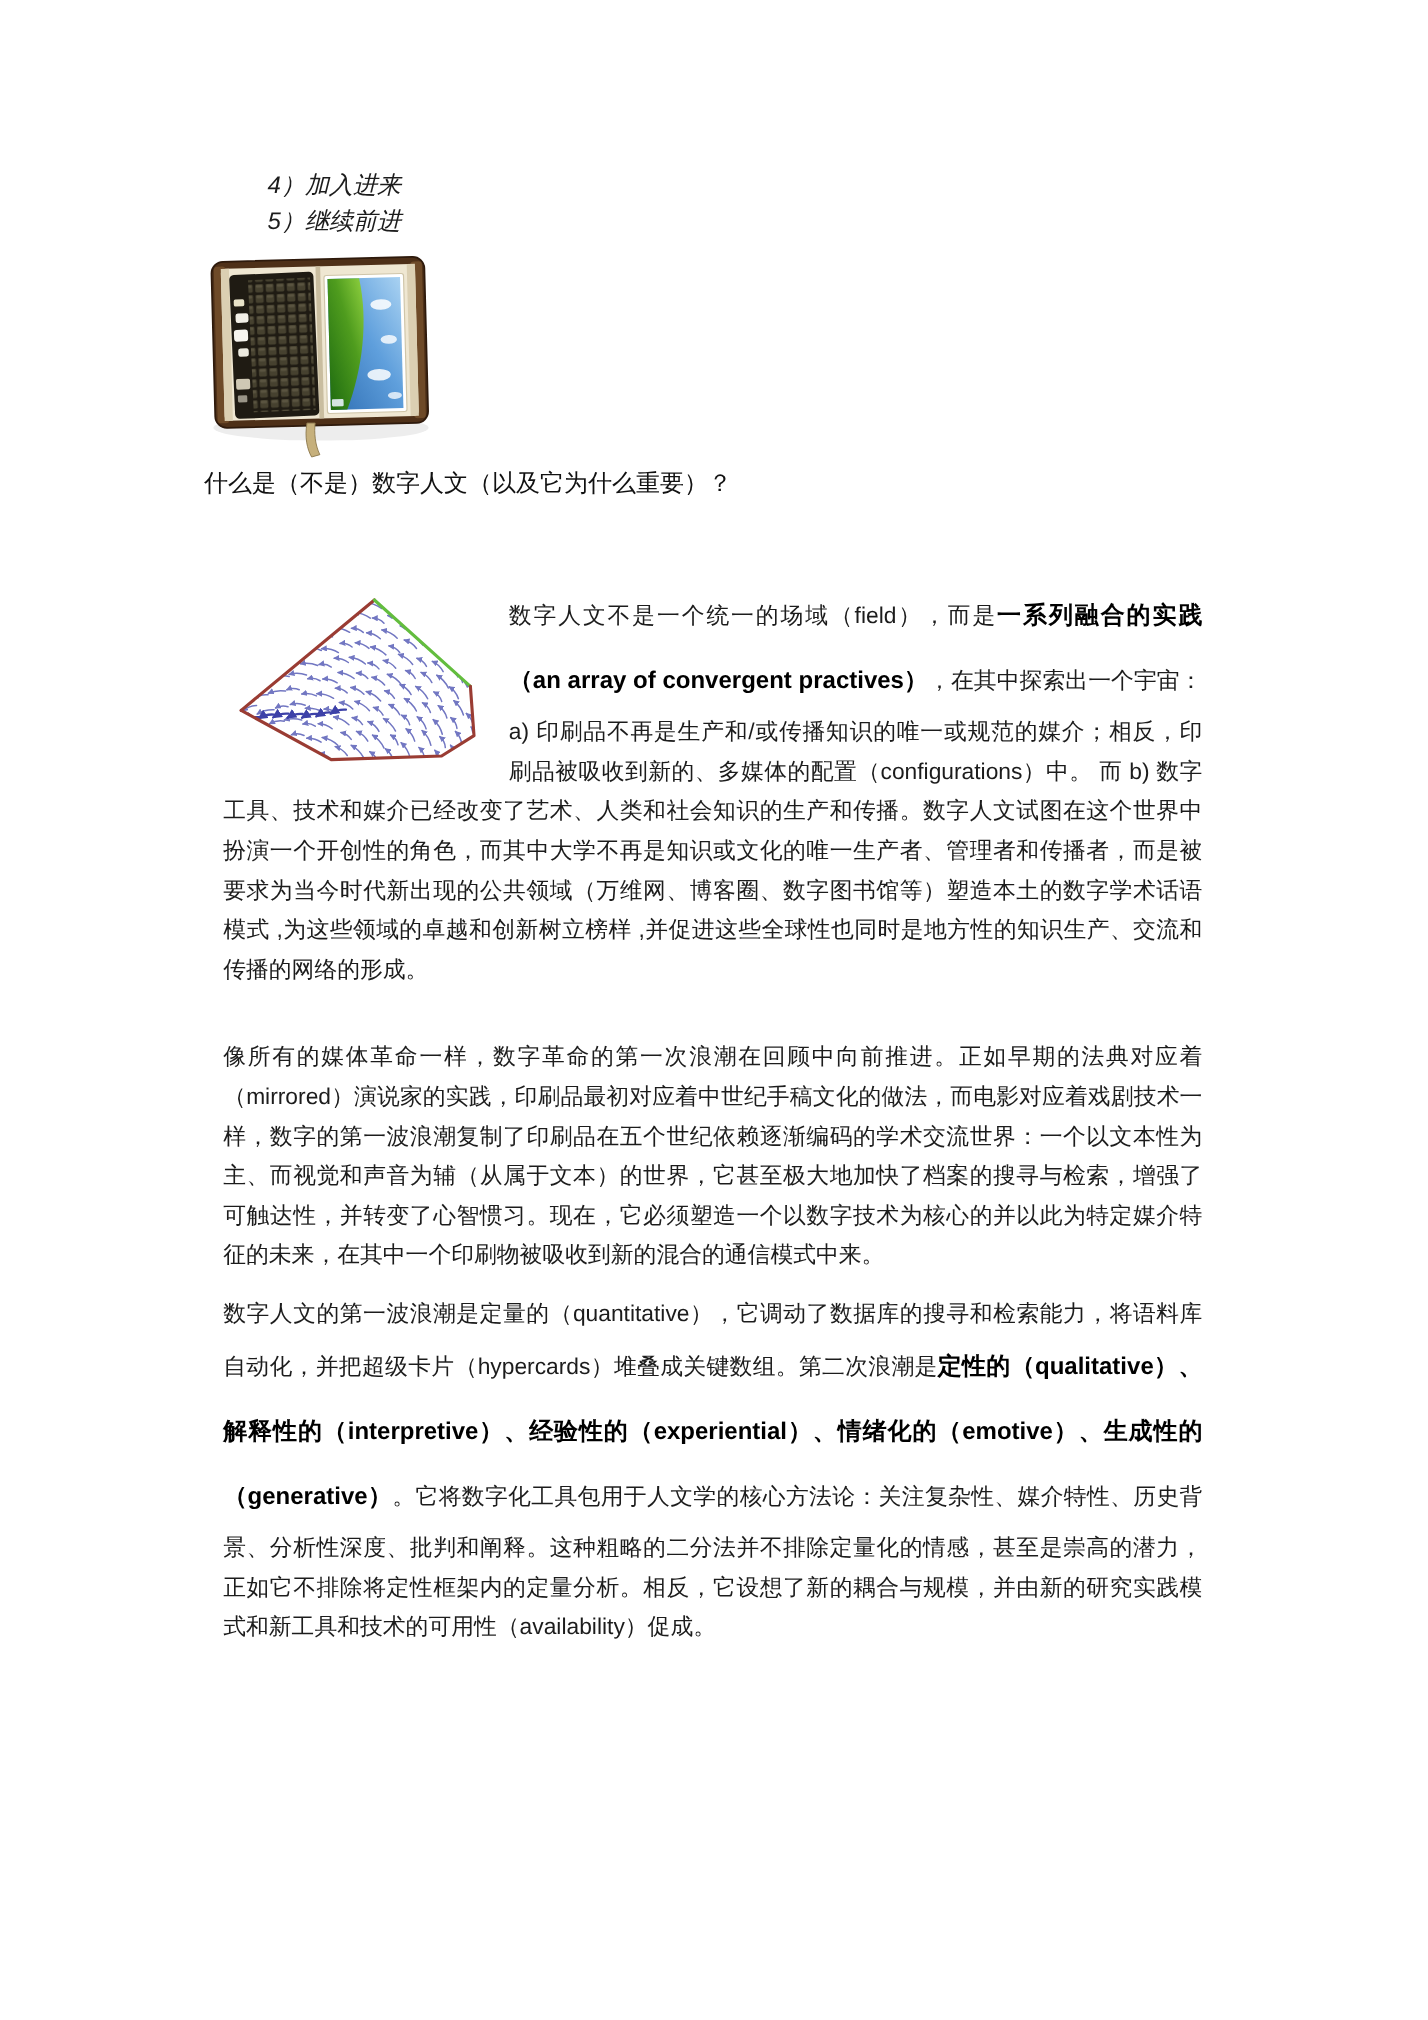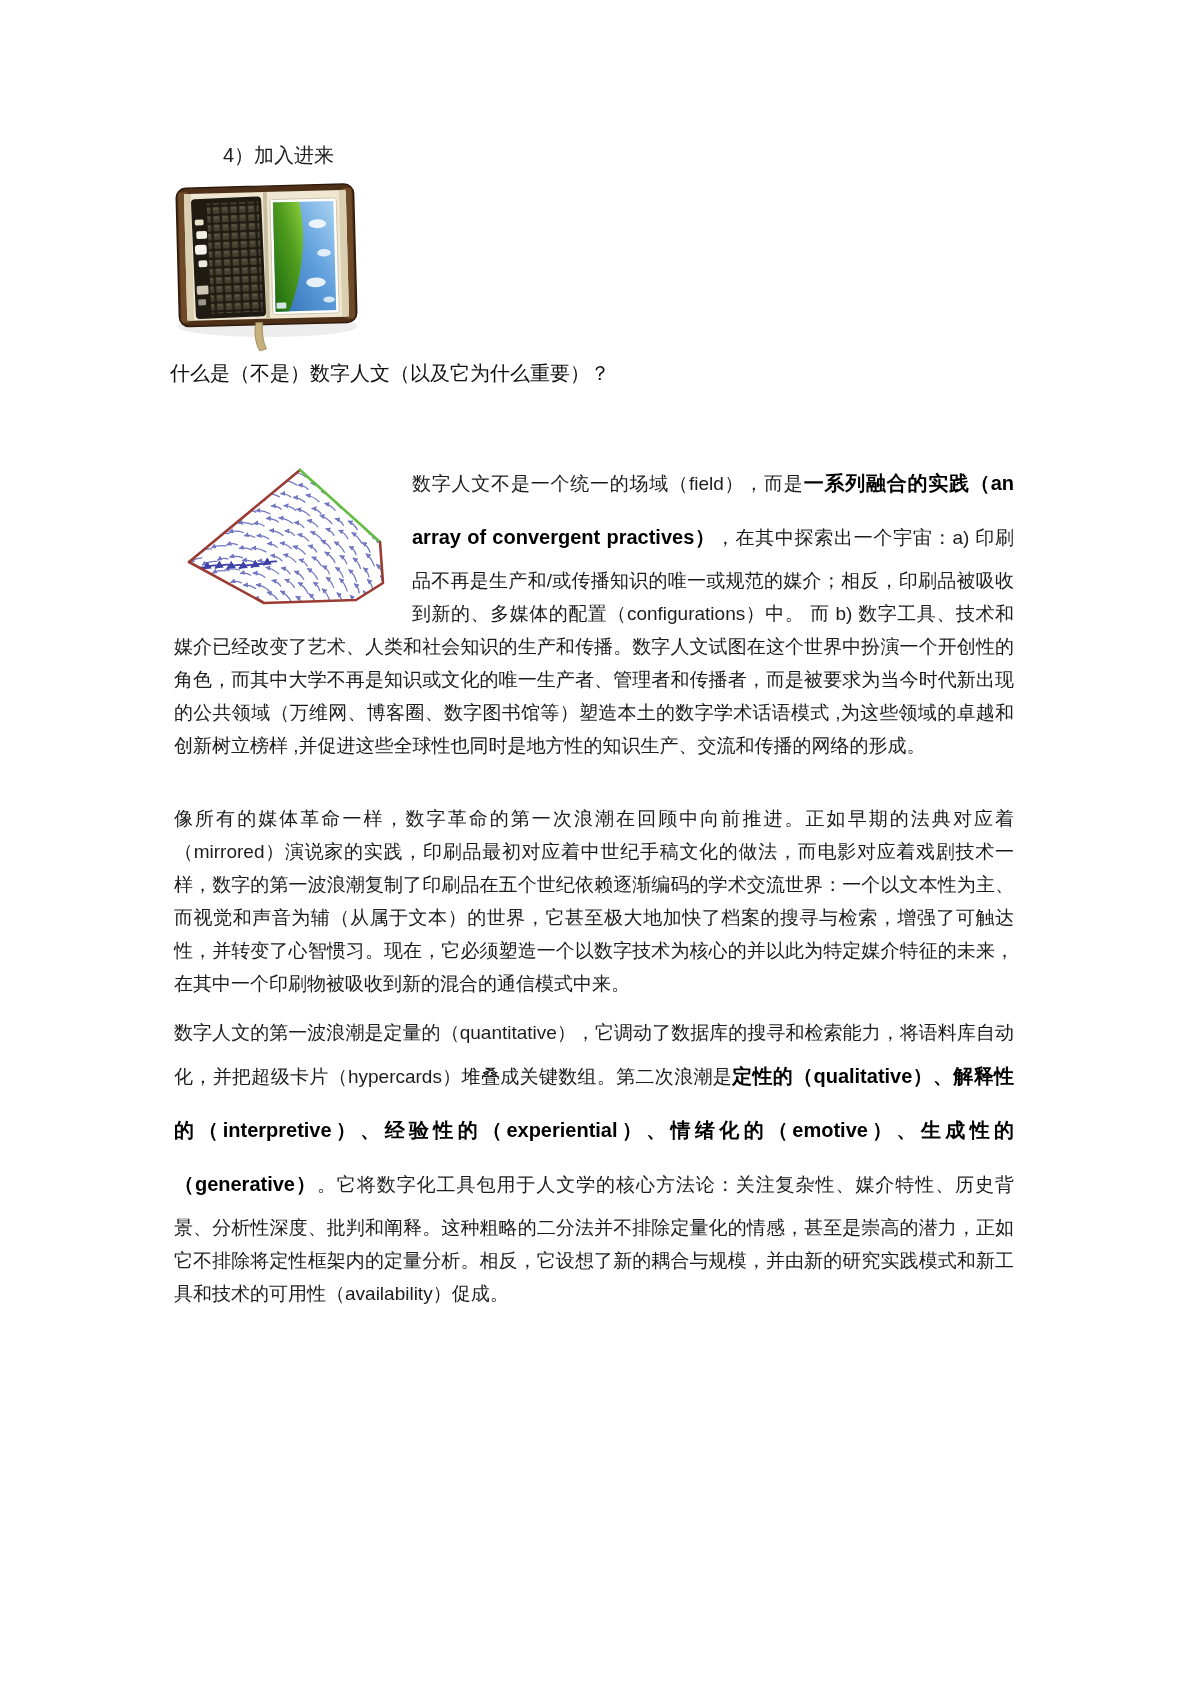--- a/index.html
+++ b/index.html
@@ -3,41 +3,42 @@
 <meta charset="utf-8">
 <style>
   html,body{margin:0;padding:0;}
   body{
     width:1190px;height:1683px;background:#ffffff;
     font-family:"Liberation Sans",sans-serif;color:#1c1c1c;
     overflow:hidden;
   }
   .page{width:1190px;height:1683px;position:relative;}
   .content{margin-left:170px;width:848px;padding-top:140px;}
-  .list-block{margin-left:53px;}
+  .list-block{margin-left:53px;font-style:italic;}
   .list-item{font-size:20px;line-height:30px;white-space:pre;}
   .book-fig{display:block;margin-top:8px;width:195px;height:176px;}
   .doc-heading{font-size:20px;line-height:26px;font-weight:normal;margin:6px 0 0 0;color:#111;}
-  p.doc-para{margin:4px;font-size:19px;line-height:33px;text-align:justify;color:#1c1c1c;}
+  p.doc-para{margin:16px;font-size:19px;line-height:33px;text-align:justify;color:#1c1c1c;}
   p.p1{margin-top:70px;}
   p.p2{margin-top:40px;}
   p.p3{margin-top:16px;}
   .seg{font-weight:normal;}
   .seg-bold{font-weight:bold;font-size:20px;line-height:54px;color:#000;}
   .vf-float{float:left;width:222px;height:150px;margin:0 16px 0 0;}
   .vf-float svg{display:block;}
 </style>
 </head>
 <body>
 
 <div class="page">
   <div class="content">
 
     <div class="list-block">
       <div class="list-item">4）加入进来</div>
+      <div class="list-item">5）继续前进</div>
     </div>
 
     <div class="book-fig">
       <svg viewBox="0 0 200 180" width="195" height="176">
         <defs>
           <linearGradient id="sky" x1="0" y1="1" x2="1" y2="0">
             <stop offset="0" stop-color="#2f6fb4"></stop>
             <stop offset="0.55" stop-color="#5f9fdc"></stop>
             <stop offset="1" stop-color="#a9d2f2"></stop>
           </linearGradient>

